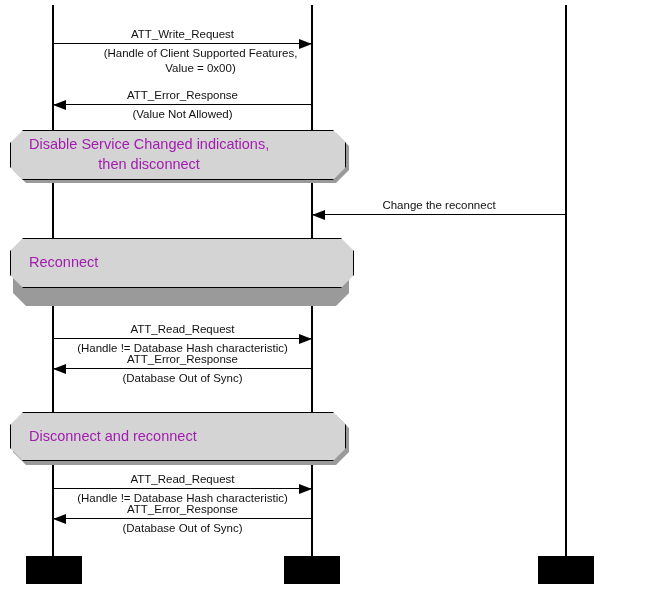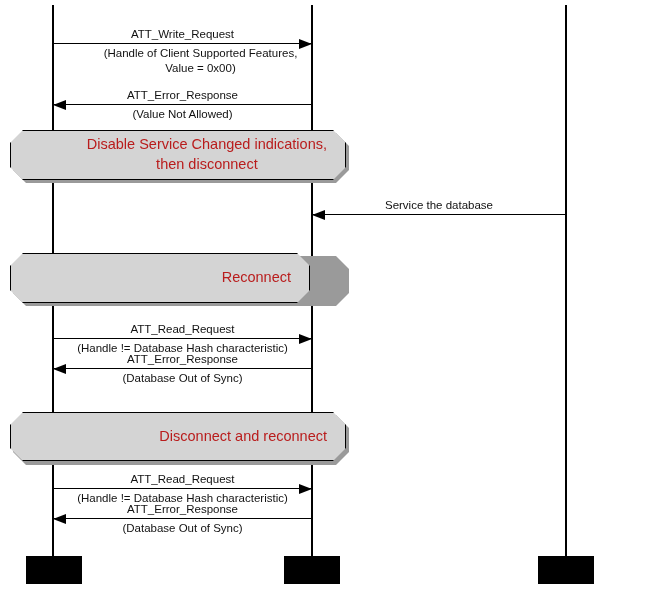--- a/index.html
+++ b/index.html
@@ -26,23 +26,23 @@
     position: absolute;
     background: #000000;
   }
   .octagon {
     position: absolute;
     background: #d4d4d4;
     border: 1px solid #000000;
     box-sizing: border-box;
     display: flex;
     align-items: center;
-    justify-content: flex-end;
+    justify-content: flex-start;
     text-align: center;
-    color: #b91c1c;
+    color: #a21caf;
     font-size: 14.5px;
     line-height: 1.35;
     clip-path: polygon(
       0px 13px, 13px 0px,
       calc(100% - 13px) 0px, 100% 13px,
       100% calc(100% - 13px), calc(100% - 13px) 100%,
       13px 100%, 0px calc(100% - 13px)
     );
   }
   .octagon-shadow {
@@ -96,39 +96,39 @@
 <div id="diagram">
     <div class="lifeline" style="left: 52px; top: 5px; height: 551px;"></div>
     <div class="lifeline" style="left: 311px; top: 5px; height: 551px;"></div>
     <div class="lifeline" style="left: 565px; top: 5px; height: 551px;"></div>
     <div class="octagon-shadow" style="left: 13px; top: 133px; width: 336px; height: 50px;"></div>
     <div class="octagon" style="left: 10px; top: 130px; width: 336px; height: 50px;">
       <span class="octagon-label">Disable Service Changed indications,
 then disconnect</span>
     </div>
     <div class="octagon-shadow" style="left: 13px; top: 256px; width: 336px; height: 50px;"></div>
-    <div class="octagon" style="left: 10px; top: 253px; width: 300px; height: 50px;">
+    <div class="octagon" style="left: 10px; top: 238px; width: 344px; height: 50px;">
       <span class="octagon-label">Reconnect</span>
     </div>
     <div class="octagon-shadow" style="left: 13px; top: 415px; width: 336px; height: 50px;"></div>
     <div class="octagon" style="left: 10px; top: 412px; width: 336px; height: 49px;">
       <span class="octagon-label">Disconnect and reconnect</span>
     </div>
     <div class="msg-line" style="left: 53px; top: 43px; width: 259px;"></div>
     <div class="arrowhead right" style="top: 39px; left: 299px;"></div>
     <div class="msg-label" style="left: 53px; width: 259px; top: 27px;">ATT_Write_Request</div>
     <div class="msg-label below" style="white-space: pre-line; left: 51px; width: 299px; top: 46px;">(Handle of Client Supported Features,
 Value = 0x00)</div>
     <div class="msg-line" style="left: 53px; top: 104px; width: 259px;"></div>
     <div class="arrowhead left" style="top: 100px; left: 53px;"></div>
     <div class="msg-label" style="left: 53px; width: 259px; top: 88px;">ATT_Error_Response</div>
     <div class="msg-label below" style="white-space: pre-line; left: 33px; width: 299px; top: 107px;">(Value Not Allowed)</div>
     <div class="msg-line" style="left: 312px; top: 214px; width: 254px;"></div>
     <div class="arrowhead left" style="top: 210px; left: 312px;"></div>
-    <div class="msg-label" style="left: 312px; width: 254px; top: 198px;">Service the database</div>
+    <div class="msg-label" style="left: 312px; width: 254px; top: 198px;">Change the reconnect</div>
     <div class="msg-line" style="left: 53px; top: 338px; width: 259px;"></div>
     <div class="arrowhead right" style="top: 334px; left: 299px;"></div>
     <div class="msg-label" style="left: 53px; width: 259px; top: 322px;">ATT_Read_Request</div>
     <div class="msg-label below" style="white-space: pre-line; left: 33px; width: 299px; top: 341px;">(Handle != Database Hash characteristic)</div>
     <div class="msg-line" style="left: 53px; top: 368px; width: 259px;"></div>
     <div class="arrowhead left" style="top: 364px; left: 53px;"></div>
     <div class="msg-label" style="left: 53px; width: 259px; top: 352px;">ATT_Error_Response</div>
     <div class="msg-label below" style="white-space: pre-line; left: 33px; width: 299px; top: 371px;">(Database Out of Sync)</div>
     <div class="msg-line" style="left: 53px; top: 488px; width: 259px;"></div>
     <div class="arrowhead right" style="top: 484px; left: 299px;"></div>

